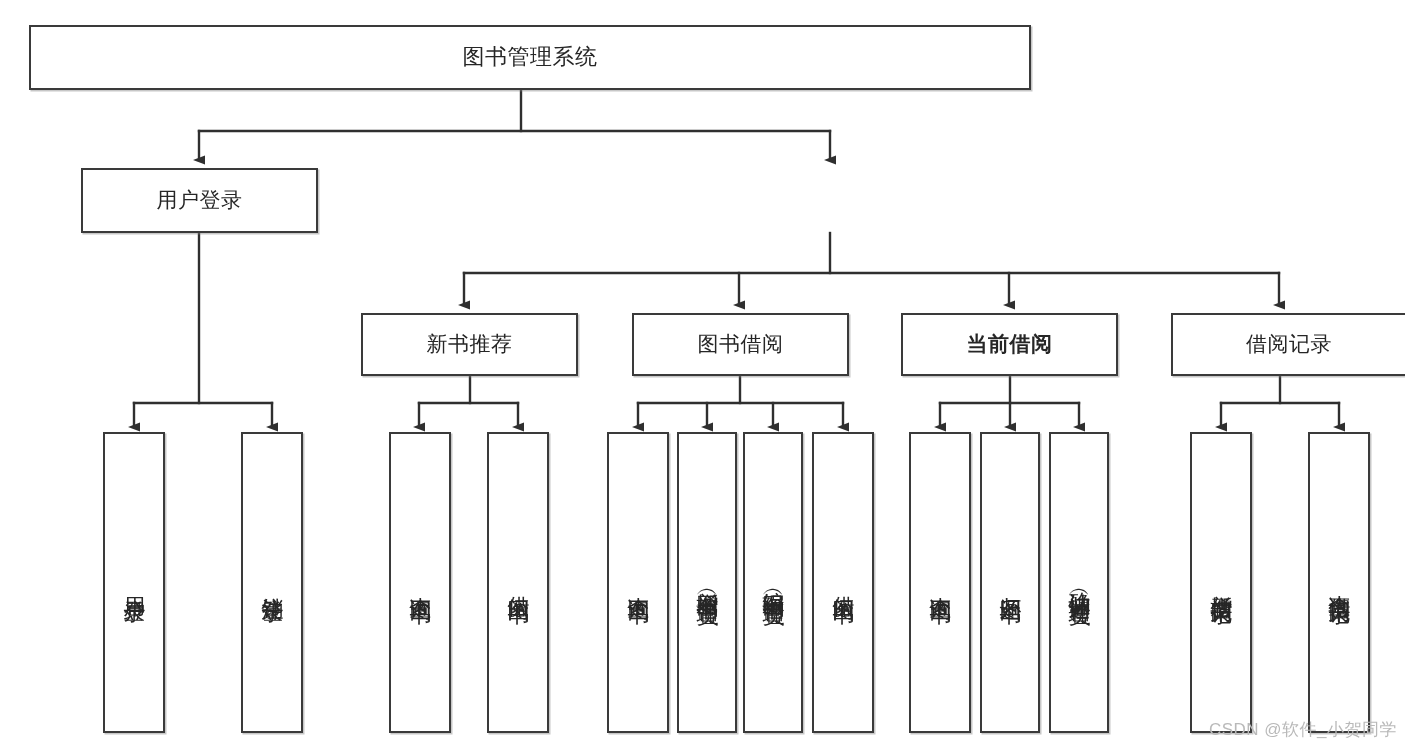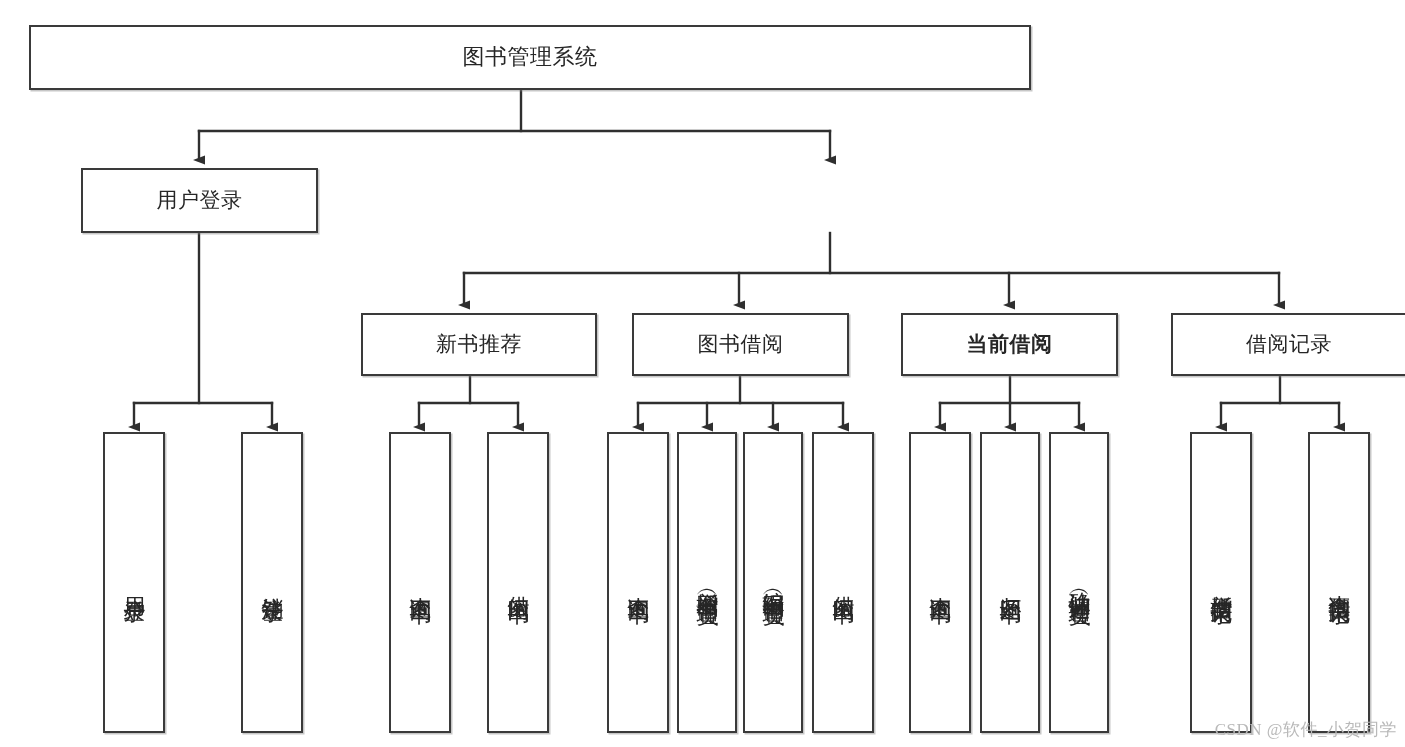--- a/index.html
+++ b/index.html
@@ -68,21 +68,21 @@
   }
   .watermark {
     position: absolute;
     right: 8px;
     bottom: 6px;
     font-size: 17px;
     color: #b9b9b9;
     letter-spacing: 0.5px;
     z-index: 5;
     white-space: nowrap;
-    font-family: Liberation Serif, serif;
+    font-family: Liberation Sans, sans-serif;
   }
 </style>
 </head>
 <body>
 
 <div id="canvas">
 
   <svg class="wires" viewBox="0 0 1405 747">
     <defs>
       <marker id="arrow" markerWidth="12" markerHeight="12" refX="5" refY="6" orient="auto" markerUnits="userSpaceOnUse">
@@ -135,21 +135,21 @@
 
   <div class="node h root" style="left:29px; top:13px; width:1002px; height:65px;margin-top:12px;">
     <span class="label">图书管理系统</span>
   </div>
 
   <div class="node h" style="left:81px; top:168px; width:237px; height:65px;">
     <span class="label">用户登录</span>
   </div>
 
 
-  <div class="node h" style="left:361px; top:313px; width:236px; height:63px;">
+  <div class="node h" style="left:361px; top:313px; width:217px; height:63px;">
     <span class="label">新书推荐</span>
   </div>
 
   <div class="node h" style="left:632px; top:313px; width:217px; height:63px;">
     <span class="label">图书借阅</span>
   </div>
 
   <div class="node h" style="left:901px; top:313px; width:217px; height:63px;font-weight:bold;">
     <span class="label">当前借阅</span>
   </div>

